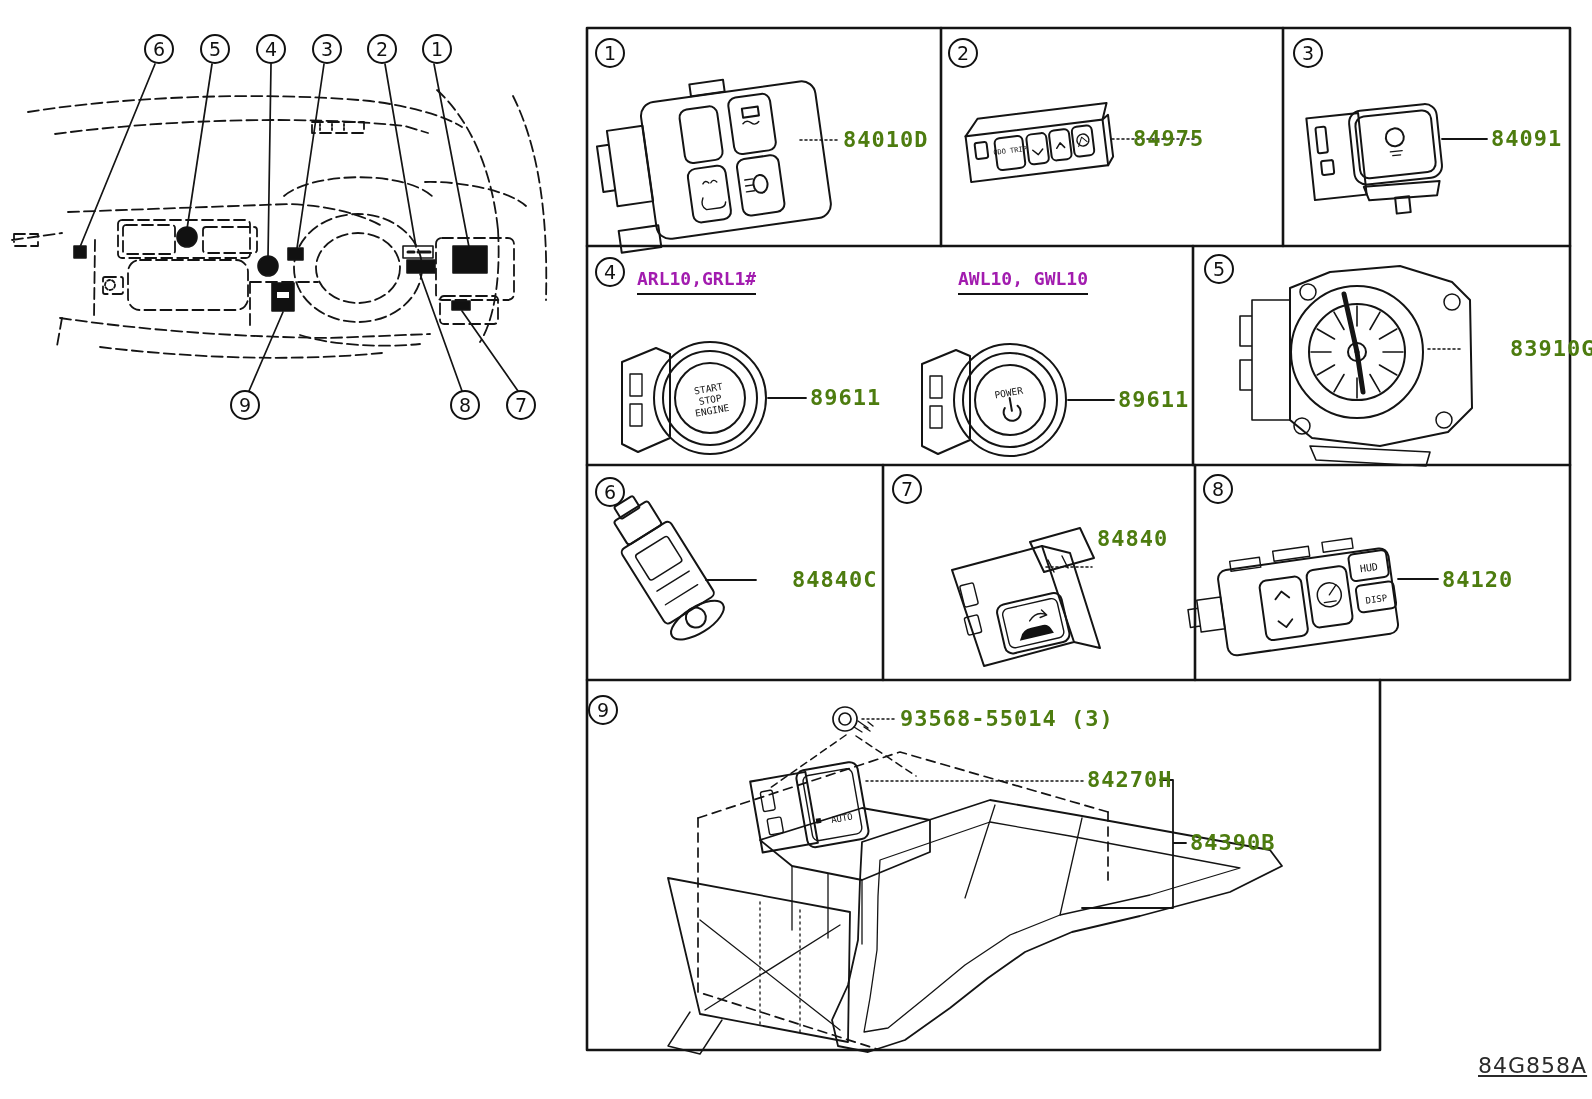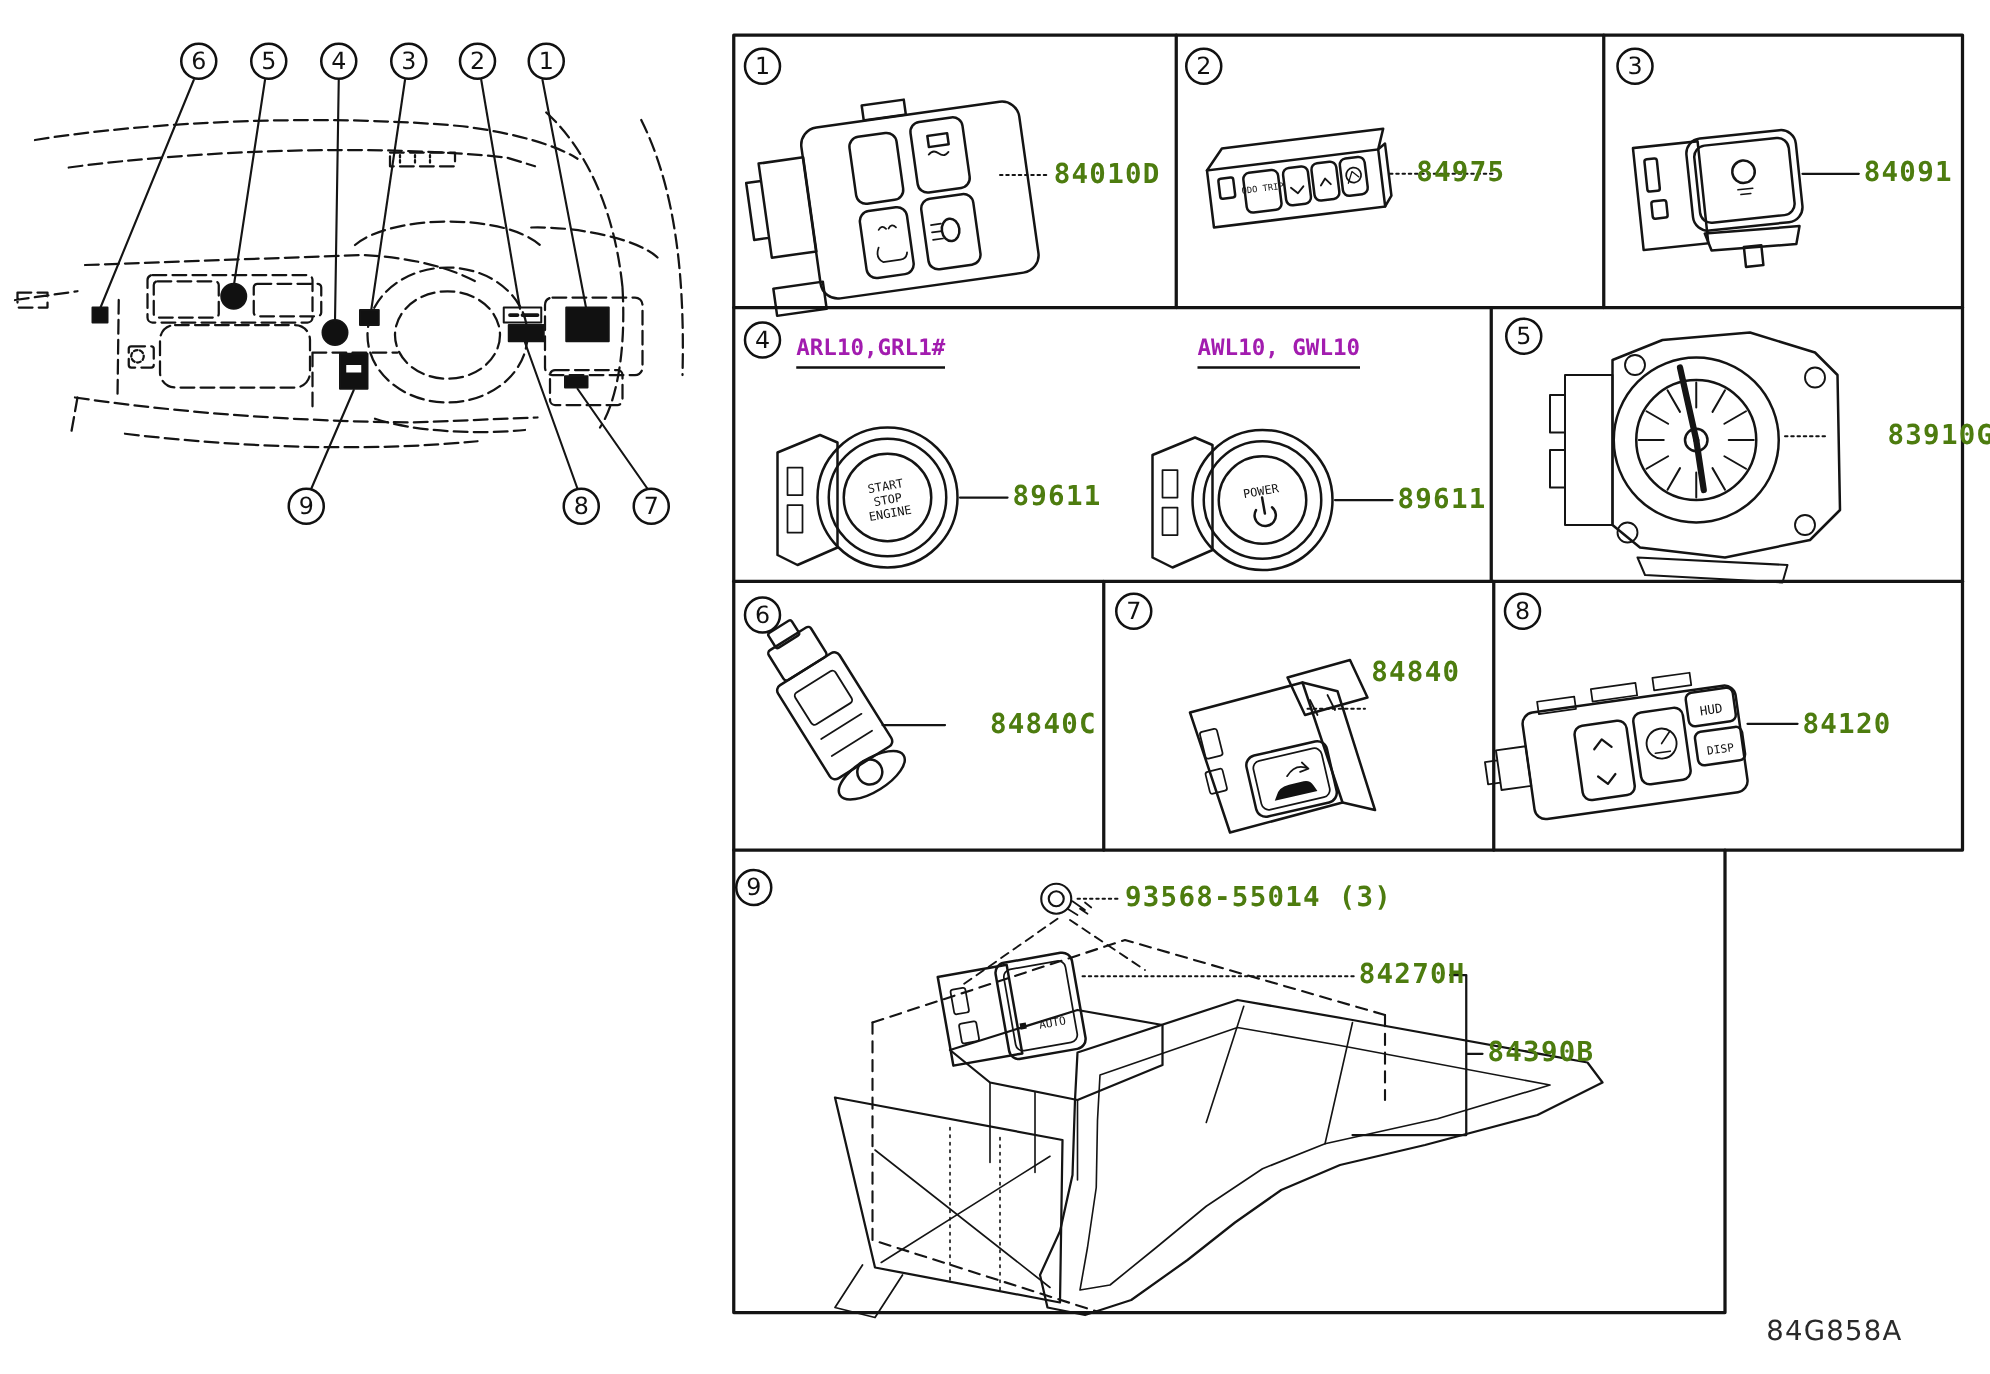--- a/index.html
+++ b/index.html
@@ -346,15 +346,15 @@
   <div class="part" style="left:810px;top:398px;">89611</div>
   <div class="part" style="left:1118px;top:400px;">89611</div>
   <div class="part" style="left:1510px;top:349px;">83910G</div>
   <div class="part" style="left:760px;top:580px;margin-left:32px;">84840C</div>
   <div class="part" style="left:1097px;top:539px;">84840</div>
   <div class="part" style="left:1442px;top:580px;">84120</div>
   <div class="part" style="left:900px;top:719px;">93568-55014 (3)</div>
   <div class="part" style="left:1087px;top:780px;">84270H</div>
   <div class="part" style="left:1190px;top:843px;">84390B</div>
 
-  <div class="footer-code" style="left:1413px;top:1053px;">84G858A</div>
+  <div class="footer-code" style="left:1478px;top:1053px;text-decoration:underline;">84G858A</div>
 
 </div>
 
 </body></html>

